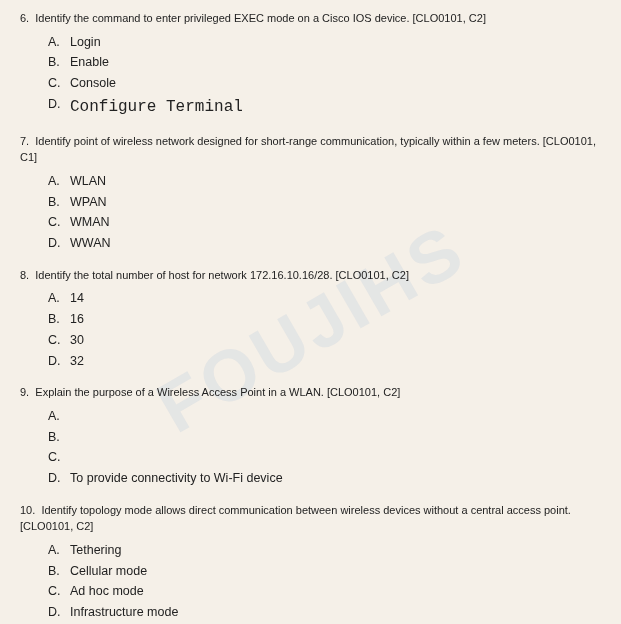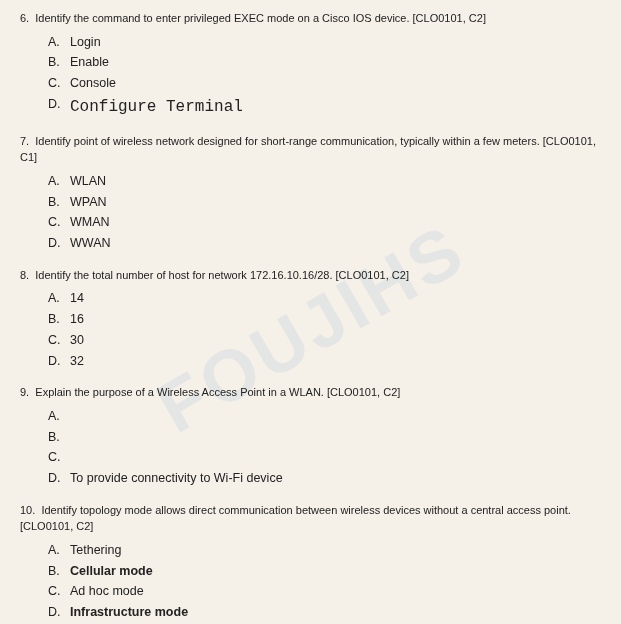--- a/index.html
+++ b/index.html
@@ -67,21 +67,21 @@
       min-width: 22px;
       font-weight: normal;
     }
 
     .option-text-mono {
       font-family: 'Courier New', Courier, monospace;
       font-size: 16px;
     }
 
     .bold-option {
-      font-weight: bold;
+      font-weight: normal;
     }
   </style>
 </head>
 <body>
 
 <div class="watermark">FOUJIHS</div>
 
 <div class="content">
 
   <div class="question-block">

